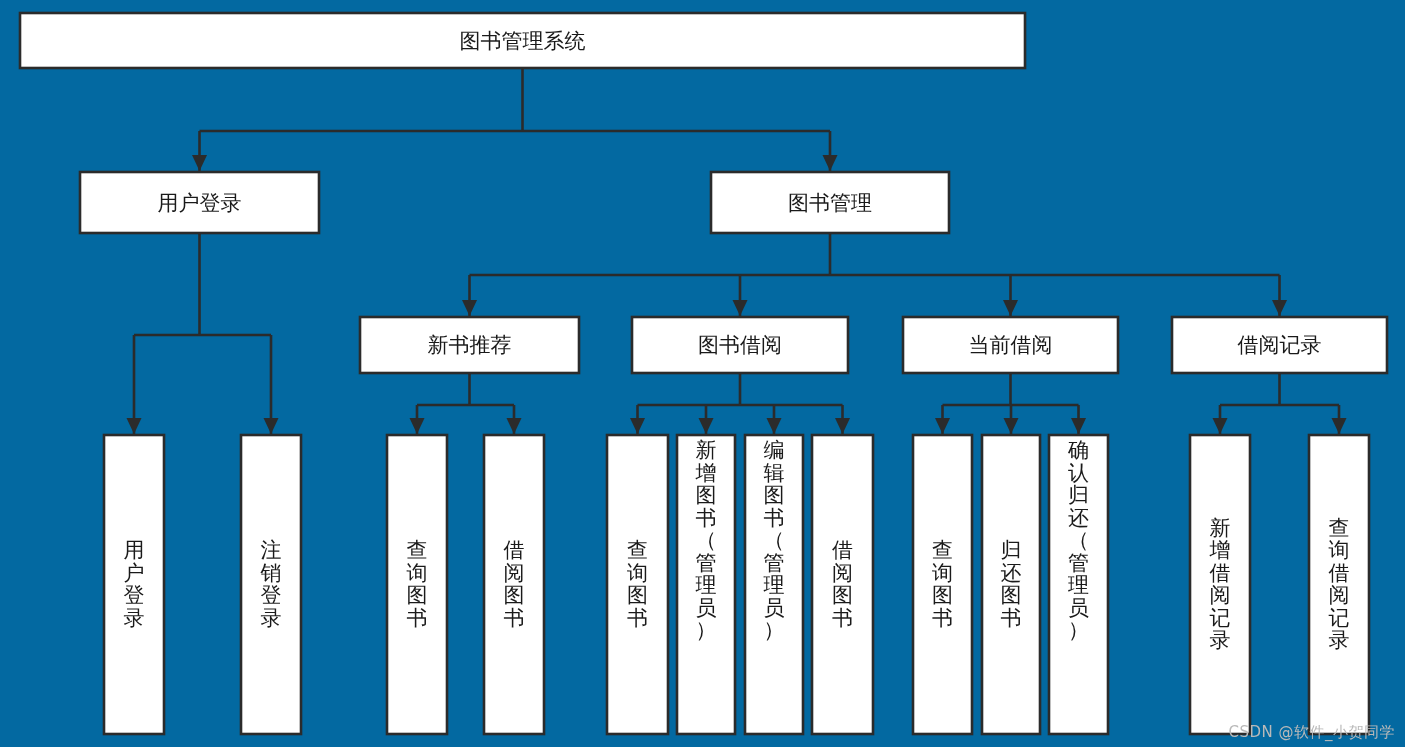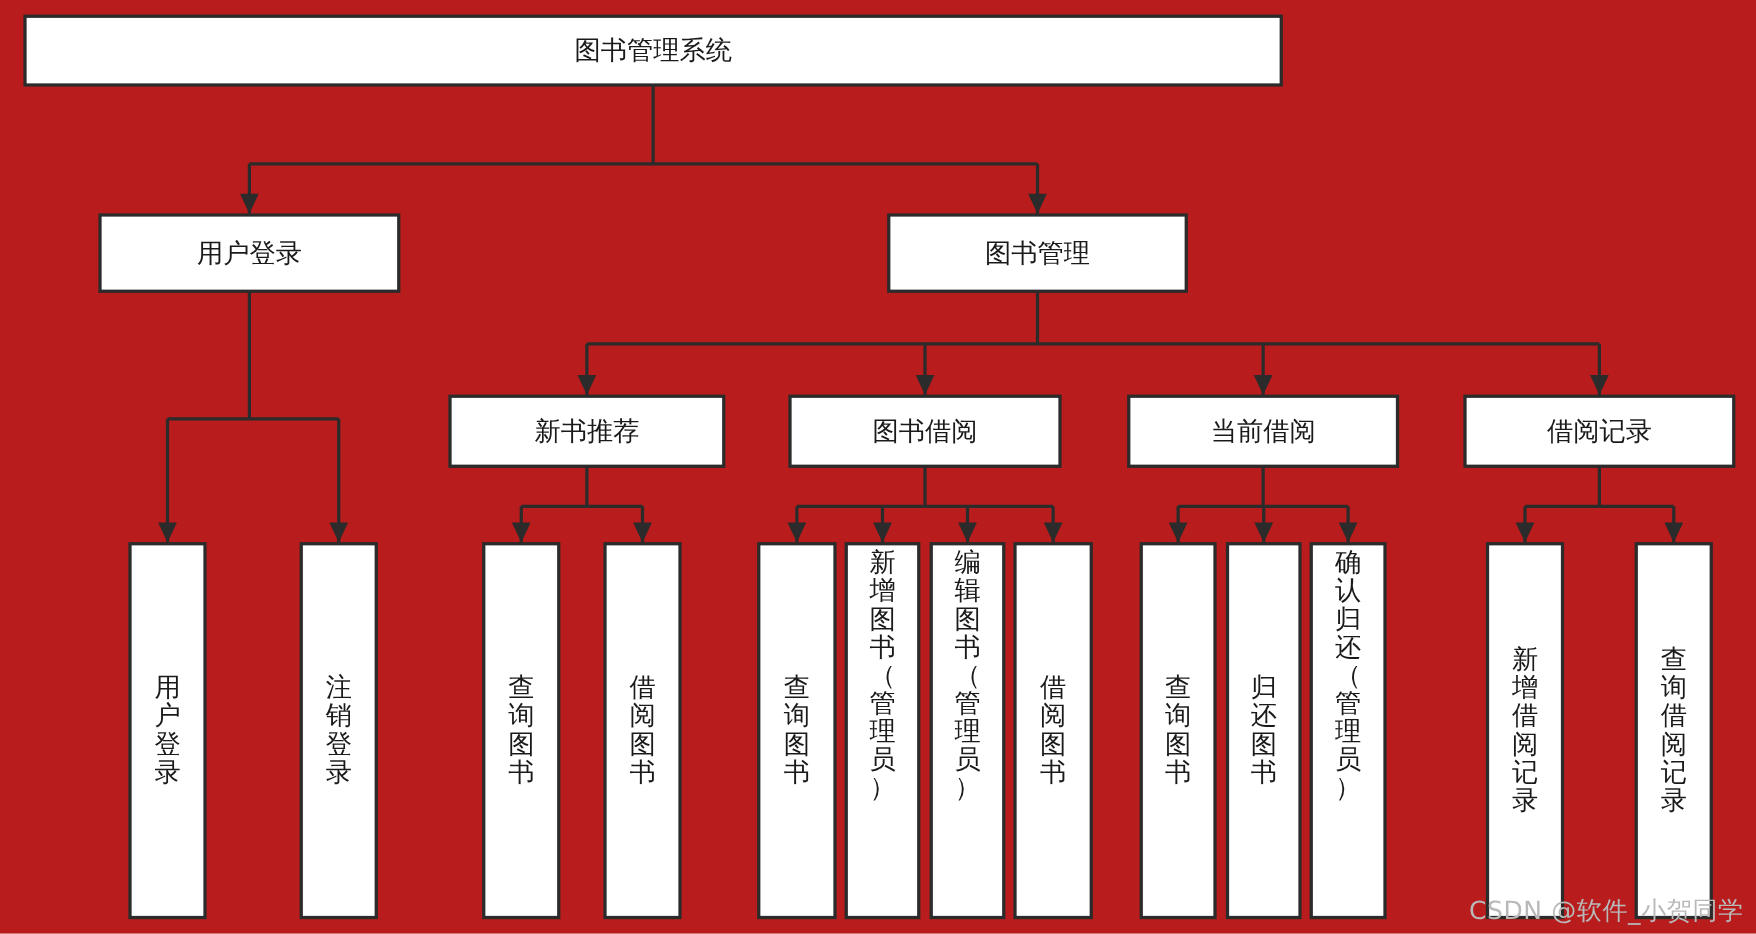--- a/index.html
+++ b/index.html
@@ -11,21 +11,21 @@
     width: 1405px;
     height: 747px;
     font-family: "DejaVu Sans", "Liberation Sans", sans-serif;
     overflow: hidden;
     position: relative;
   }
   #diagram-root {
     position: relative;
     width: 1405px;
     height: 747px;
-    background: #b91c1c;
+    background: #0369a1;
   }
   svg#flow {
     display: block;
     width: 1405px;
     height: 747px;
   }
   .node-rect {
     fill: #ffffff;
     stroke: #2b2b2b;
     stroke-width: 2.6;
@@ -51,21 +51,21 @@
   }
   .arrow-head {
     fill: #2b2b2b;
     stroke: none;
   }
   .watermark {
     position: absolute;
     right: 10px;
     bottom: 5px;
     font-family: "DejaVu Sans", "Liberation Sans", sans-serif;
-    font-size: 20px;
+    font-size: 15px;
     color: #b9b9b9;
     letter-spacing: 0.5px;
     white-space: nowrap;
     pointer-events: none;
   }
 </style>
 </head>
 <body>
 
 <div id="diagram-root">

